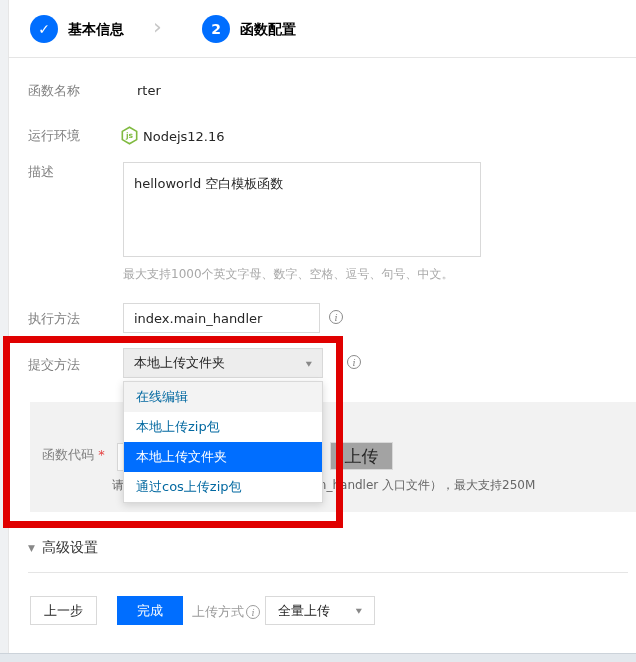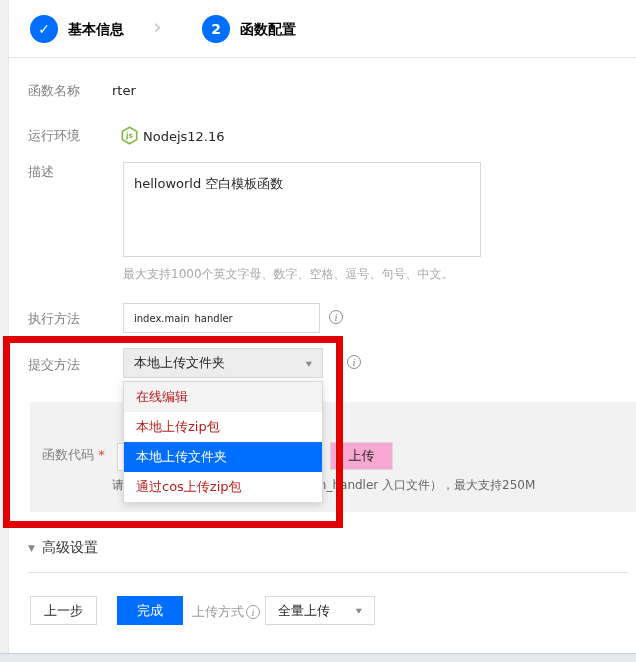--- a/index.html
+++ b/index.html
@@ -24,49 +24,49 @@
   .step-chevron{font-size:22px;color:#c7c7c7;line-height:22px;}
   .hdr-divider{left:8px;top:57px;width:628px;height:1px;background:#e5e5e5;}
   
   .flabel{font-size:13px;color:#808080;line-height:15px;}
   .fvalue{font-size:13px;color:#262626;line-height:15px;}
   .box{border:1px solid #d9d9d9;background:#fff;box-sizing:border-box;}
   .desc-box{left:123px;top:162px;width:358px;height:95px;padding:12px 10px;
     font-size:13px;color:#262626;line-height:17px;}
   .hint{font-size:12px;color:#a8a8a8;line-height:14px;}
   .text-input{left:123px;top:303px;width:197px;height:30px;padding:0 10px;
-    font-size:10px;color:#262626;font-family:inherit;outline:none;}
+    font-size:13px;color:#262626;font-family:inherit;outline:none;}
   .select{
     height:30px;box-sizing:border-box;border:1px solid #d9d9d9;
     display:flex;align-items:center;font-size:13px;color:#262626;
     padding:0 10px;justify-content:space-between;background:#fff;
   }
   .select .arrow{font-size:8px;color:#888;transform:scaleY(.85);}
   .submit-select{left:123px;top:348px;width:200px;background:#ededed;}
   .info-icon{
     width:14px;height:14px;border:1px solid #8a8a8a;border-radius:50%;
     color:#8a8a8a;font-size:10px;line-height:13px;text-align:center;
     font-family:"DejaVu Serif","Liberation Serif",serif;font-style:italic;
     box-sizing:border-box;background:#fff;
   }
   
   .code-panel{left:30px;top:402px;width:606px;height:110px;background:#f2f2f2;z-index:1;}
   .code-hint{font-size:12px;color:#666;line-height:14px;}
   .upload-btn{
-    left:330px;top:442px;width:63px;height:28px;background:#f9a8d4;
-    border:1px solid #d9d9d9;box-sizing:border-box;font-size:13px;color:#262626;
+    left:330px;top:442px;width:63px;height:28px;background:#a3a3a3;
+    border:1px solid #d9d9d9;box-sizing:border-box;font-size:17px;color:#262626;
     display:flex;align-items:center;justify-content:center;z-index:2;
   }
   
   .dropdown{
     left:123px;top:381px;width:200px;background:#fff;border:1px solid #d9d9d9;
     box-sizing:border-box;box-shadow:0 2px 8px rgba(0,0,0,.15);z-index:5;
   }
   .opt{height:30px;display:flex;align-items:center;padding:0 12px;
-    font-size:13px;color:#b91c1c;}
+    font-size:13px;color:#0369a1;}
   .opt.hovered{background:#f3f3f3;}
   .opt.selected{background:#006eff;color:#fff;}
   
   .red-rect{
     left:3px;top:336px;width:340px;height:192px;box-sizing:border-box;
     border:7px solid #e00000;z-index:9;pointer-events:none;background:transparent;
   }
   
   .adv-arrow{font-size:9px;color:#888;}
   .adv-label{font-size:14px;color:#333;}
@@ -90,21 +90,21 @@
   <div class="abs card"></div>
 
   <div class="abs step-circle" style="left:30px;top:15px;">✓</div>
   <div class="abs step-label" style="left:68px;top:21px;">基本信息</div>
   <div class="abs step-chevron" style="left:153px;top:16px;">›</div>
   <div class="abs step-circle" style="left:202px;top:15px;">2</div>
   <div class="abs step-label" style="left:240px;top:21px;">函数配置</div>
   <div class="abs hdr-divider"></div>
 
   <div class="abs flabel" style="left:28px;top:83px;">函数名称</div>
-  <div class="abs fvalue" style="left:112px;top:83px;">rter</div>
+  <div class="abs fvalue" style="left:137px;top:83px;">rter</div>
 
   <div class="abs flabel" style="left:28px;top:128px;">运行环境</div>
   <span class="abs node-icon" style="left:121px;top:126px;">
     <svg width="17" height="19" viewBox="0 0 18 20">
       <polygon points="9,1.2 16.6,5.6 16.6,14.4 9,18.8 1.4,14.4 1.4,5.6" fill="none" stroke="#7fba3f" stroke-width="1.7"></polygon>
       <text x="9" y="13" text-anchor="middle" font-size="8" font-weight="bold" fill="#7fba3f">js</text>
     </svg>
   </span>
   <div class="abs fvalue" style="left:143px;top:129px;">Nodejs12.16</div>
 

